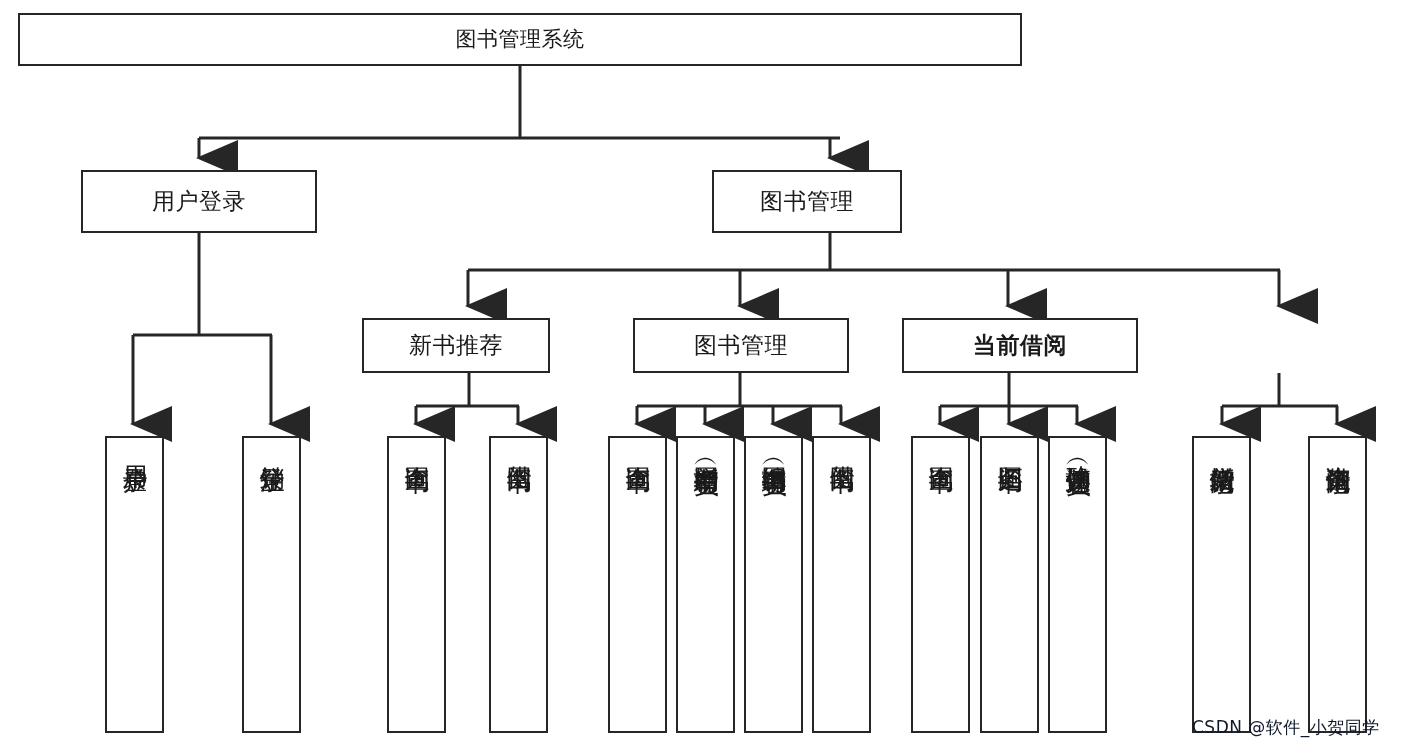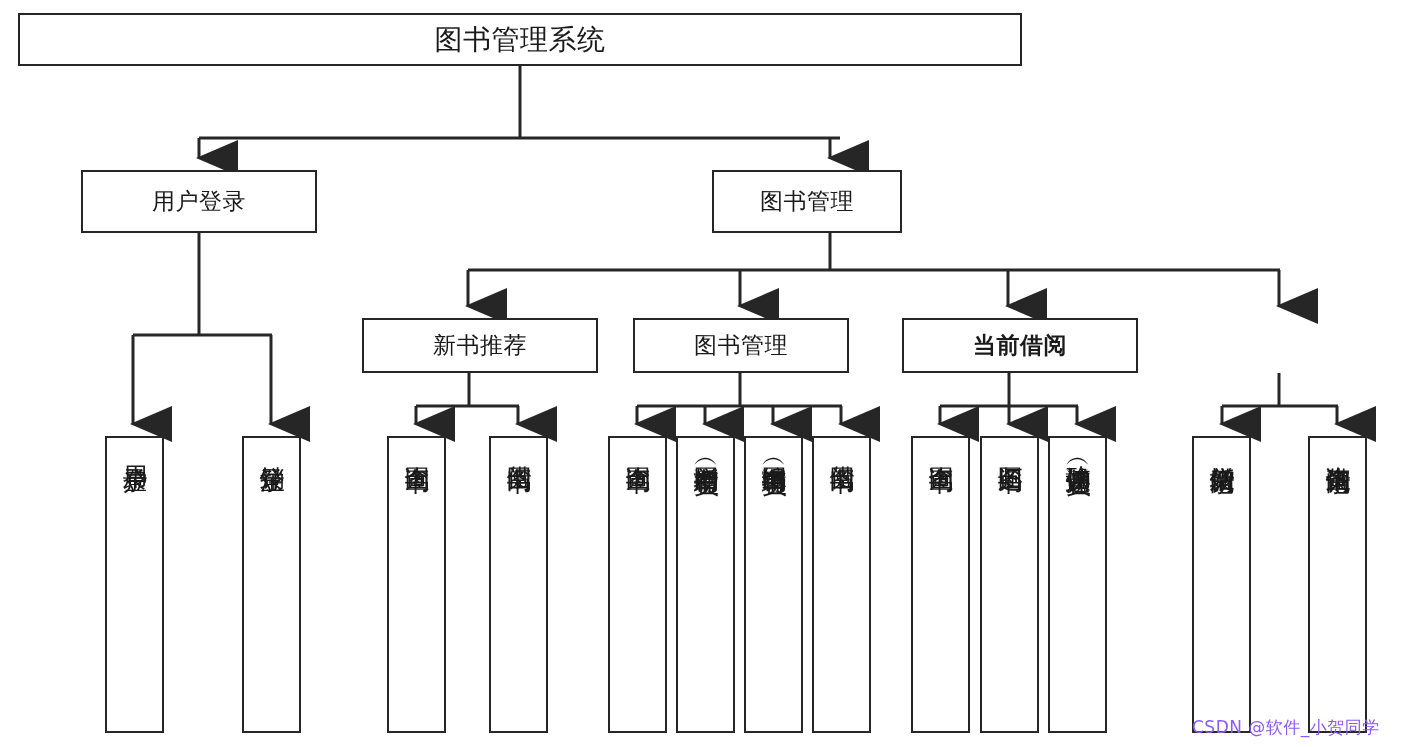--- a/index.html
+++ b/index.html
@@ -40,40 +40,40 @@
     text-align: center;
     line-height: 1.18;
     letter-spacing: 0.5px;
   }
   
   .node.horiz .label {
     writing-mode: horizontal-tb;
     font-size: 23px;
   }
   .node.root .label {
-    font-size: 28px;
+    font-size: 21px;
     text-align: right;
   }
   
   .node.vert {
     align-items: flex-start;
     justify-content: center;
     padding-top: 8px;
   }
   .node.vert .label {
     writing-mode: vertical-rl;
     text-orientation: upright;
     font-size: 25px;
     line-height: 1.05;
     letter-spacing: 1px;
     white-space: nowrap;
   }
   .watermark {
     position: absolute;
-    color: #8b5cf6;
+    color: #0f172a;
     font-size: 17px;
     white-space: nowrap;
     letter-spacing: 0.5px;
   }
 </style>
 </head>
 <body>
 
 <div id="canvas">
 
@@ -133,21 +133,21 @@
   </div>
 
   <div class="node horiz" style="left:81px; top:170px; width:236px; height:63px;">
     <span class="label">用户登录</span>
   </div>
 
   <div class="node horiz" style="left:712px; top:170px; width:190px; height:63px;">
     <span class="label">图书管理</span>
   </div>
 
-  <div class="node horiz" style="left:362px; top:318px; width:236px; height:55px;">
+  <div class="node horiz" style="left:362px; top:318px; width:188px; height:55px;">
     <span class="label">新书推荐</span>
   </div>
 
   <div class="node horiz" style="left:633px; top:318px; width:216px; height:55px;">
     <span class="label">图书管理</span>
   </div>
 
   <div class="node horiz" style="left:902px; top:318px; width:236px; height:55px;font-weight:bold;">
     <span class="label">当前借阅</span>
   </div>

